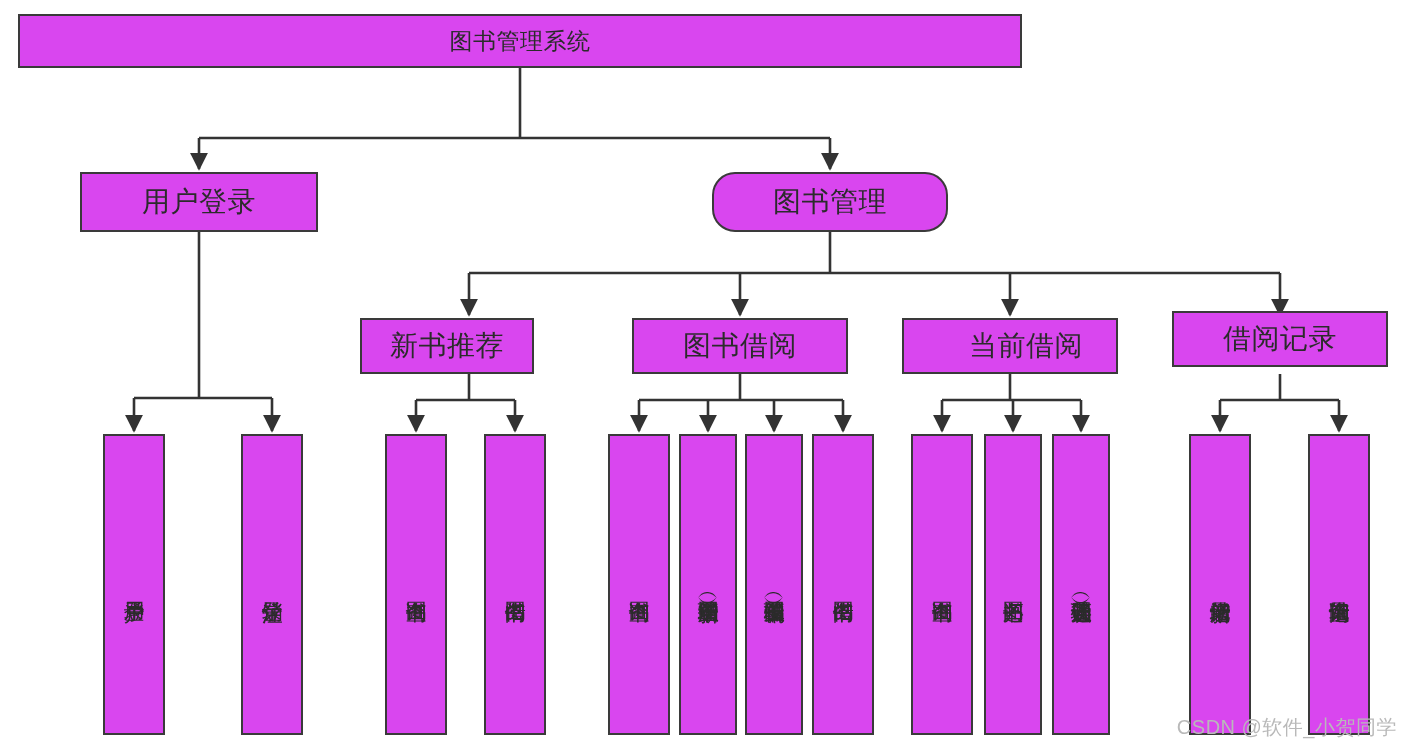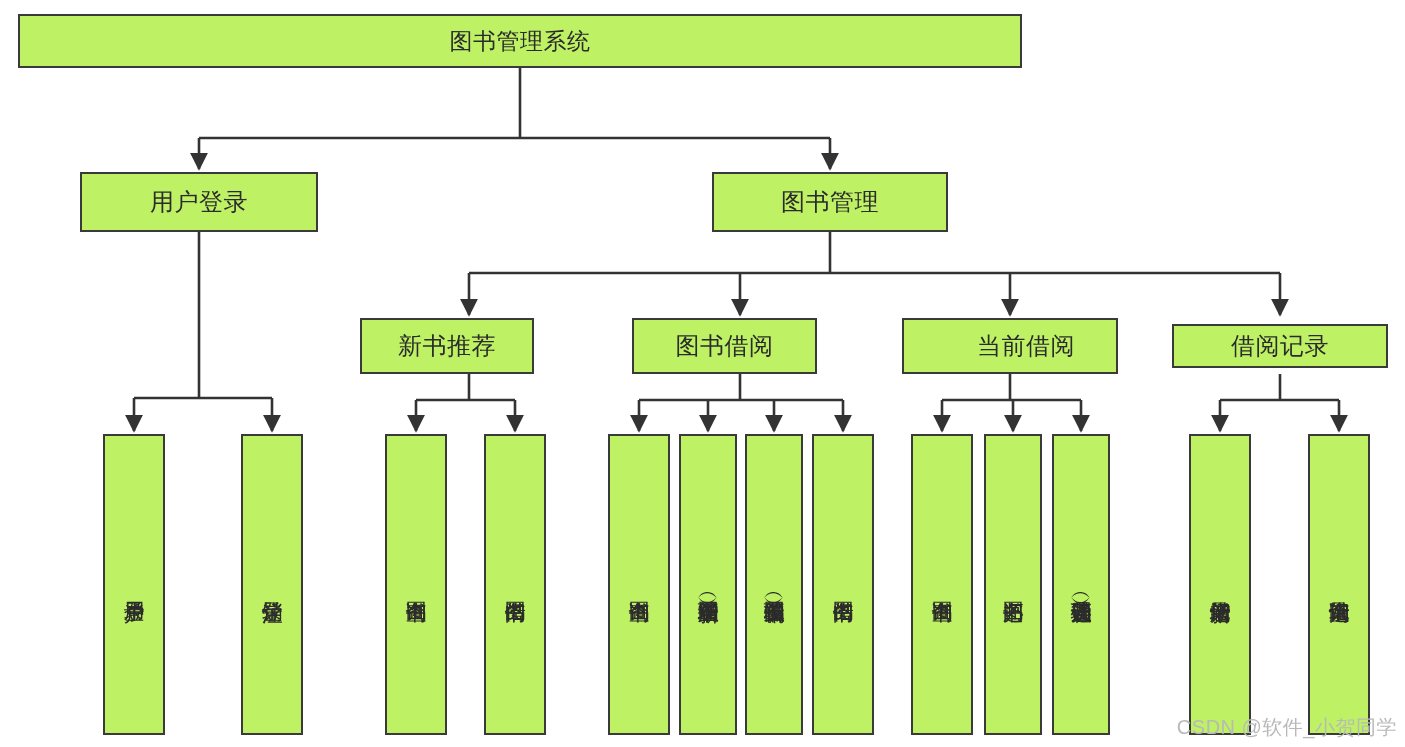--- a/index.html
+++ b/index.html
@@ -22,29 +22,29 @@
     position: absolute;
     left: 0;
     top: 0;
     width: 1405px;
     height: 747px;
     pointer-events: none;
   }
   .node {
     position: absolute;
     box-sizing: border-box;
-    background: #bef264;
+    background: #d946ef;
     border: 2px solid #3a3a3a;
     display: flex;
     align-items: center;
     justify-content: center;
     z-index: 2;
   }
   .node-label {
-    font-size: 24px;
+    font-size: 28px;
     line-height: 1.15;
     color: #2b2b2b;
     letter-spacing: 0.5px;
     white-space: nowrap;
   }
   .node.leaf .node-label {
     font-size: 21px;
     line-height: 1.08;
     letter-spacing: 0px;
     writing-mode: vertical-rl;
@@ -115,33 +115,33 @@
       </g>
   </svg>
 
   <div id="node-layer">
       <div class="node root" style="left: 18px; top: 14px; width: 1004px; height: 54px;">
         <span class="node-label">图书管理系统</span>
       </div>
       <div class="node branch" style="left: 80px; top: 172px; width: 238px; height: 60px;">
         <span class="node-label">用户登录</span>
       </div>
-      <div class="node branch" style="left: 712px; top: 172px; width: 236px; height: 60px;">
+      <div class="node branch" style="left: 712px; top: 172px; width: 236px; height: 60px; border-radius: 23px;">
         <span class="node-label">图书管理</span>
       </div>
       <div class="node branch" style="left: 360px; top: 318px; width: 174px; height: 56px;">
         <span class="node-label">新书推荐</span>
       </div>
-      <div class="node branch" style="left: 632px; top: 318px; width: 185px; height: 56px; justify-content: center;">
+      <div class="node branch" style="left: 632px; top: 318px; width: 216px; height: 56px; justify-content: center;">
         <span class="node-label">图书借阅</span>
       </div>
       <div class="node branch" style="left: 902px; top: 318px; width: 216px; height: 56px; padding-left: 32px;">
         <span class="node-label">当前借阅</span>
       </div>
-      <div class="node branch" style="left: 1172px; top: 324px; width: 216px; height: 44px;">
+      <div class="node branch" style="left: 1172px; top: 311px; width: 216px; height: 56px;">
         <span class="node-label">借阅记录</span>
       </div>
       <div class="node leaf" style="left: 103px; top: 434px; width: 62px; height: 301px;">
         <span class="node-label">用户登录</span>
       </div>
       <div class="node leaf" style="left: 241px; top: 434px; width: 62px; height: 301px;">
         <span class="node-label">注销登录</span>
       </div>
       <div class="node leaf" style="left: 385px; top: 434px; width: 62px; height: 301px;">
         <span class="node-label">查询图书</span>

